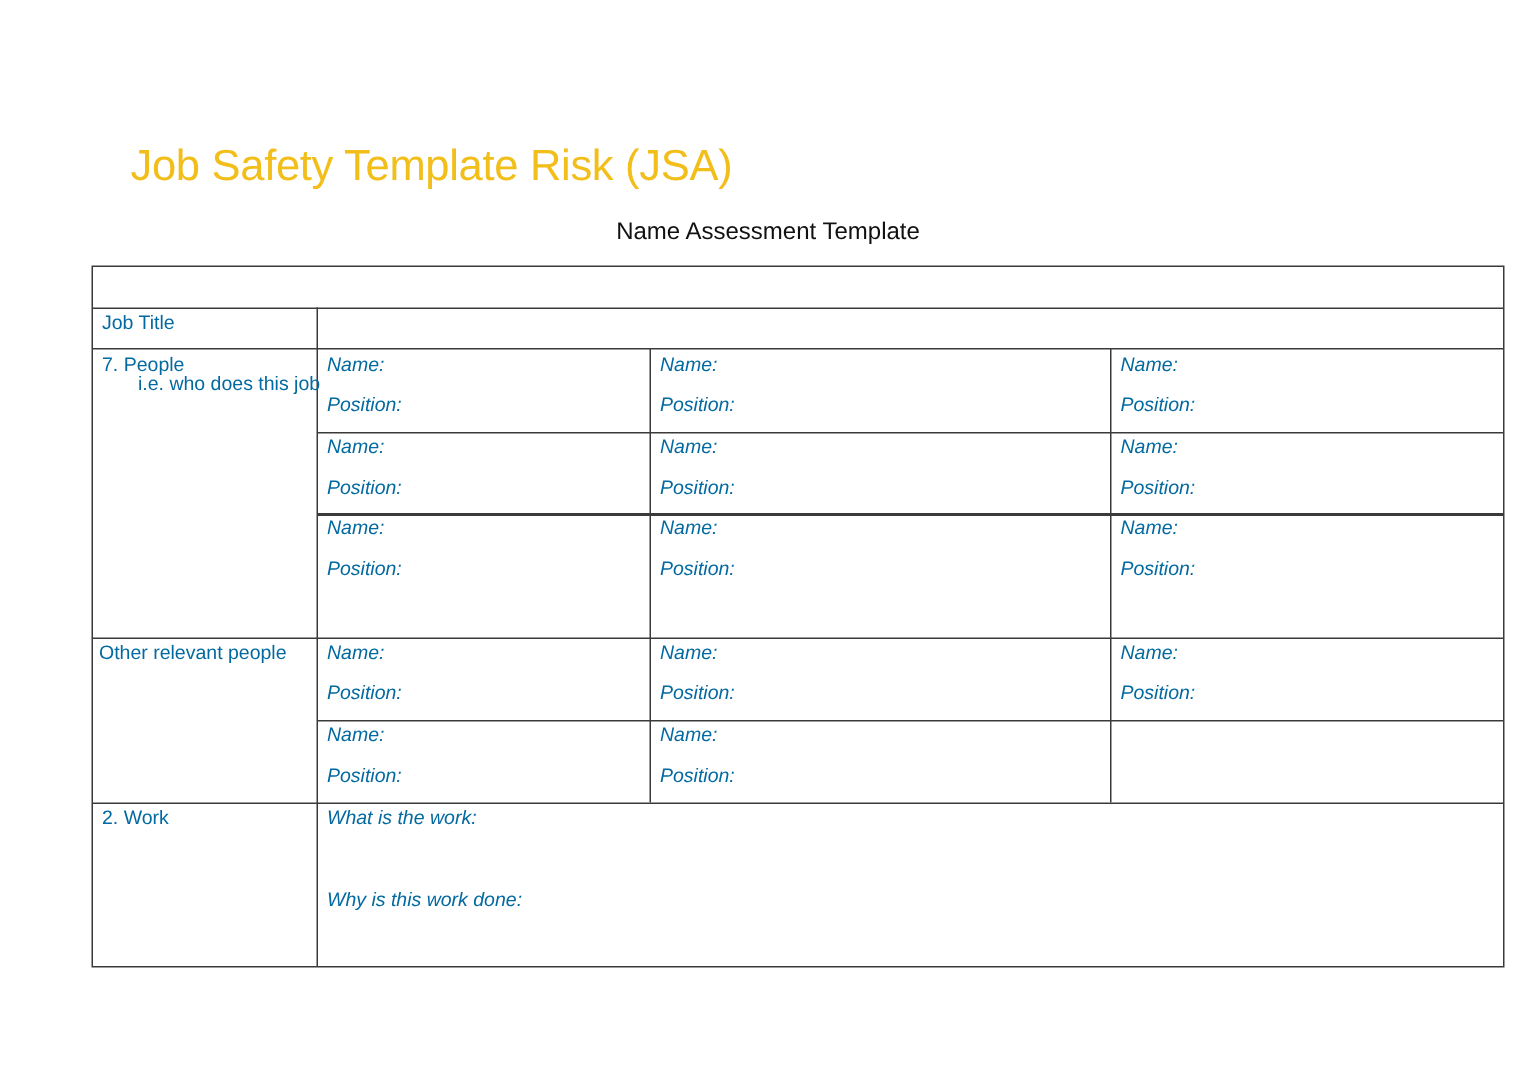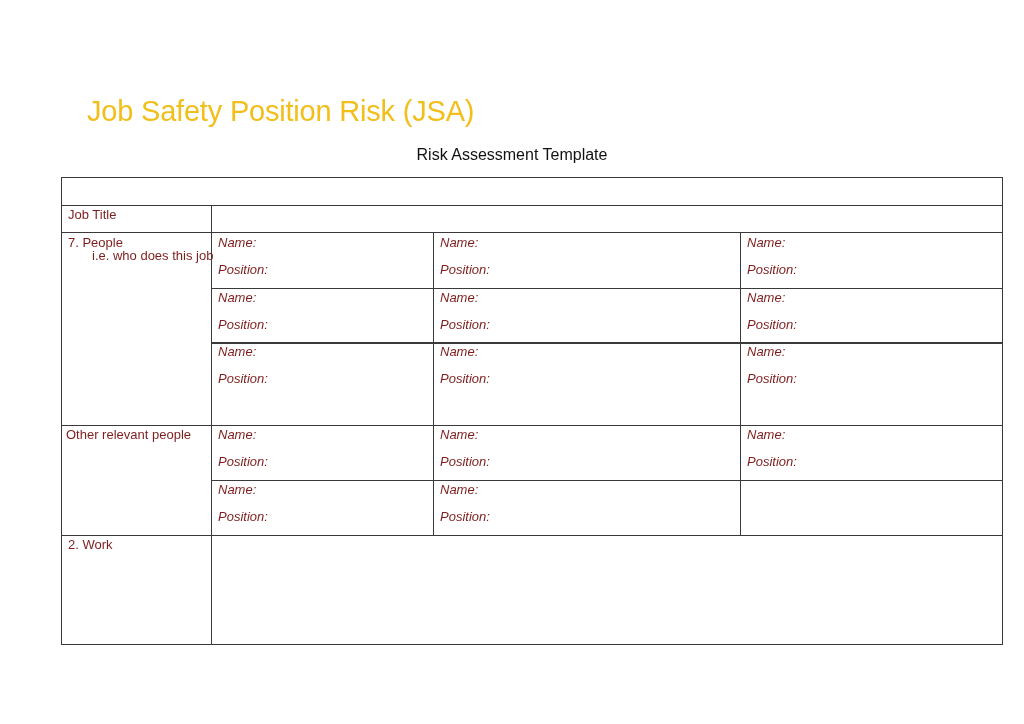--- a/index.html
+++ b/index.html
@@ -47,43 +47,43 @@
       position: absolute;
       background: #3a3a3a;
     }
     .hline { height: 1px; }
     .vline { width: 1px; }
     .hline.thick { height: 2px; }
     .cell-text {
       position: absolute;
       font-size: 13px;
       white-space: nowrap;
-      color: #7f1d1d;
+      color: #0369a1;
       line-height: 16px;
     }
     .step-header {
       position: absolute;
       left: 0;
       width: 940px;
       top: 2px;
       text-align: center;
       font-size: 12.5px;
       color: #111111;
     }
     .field {
       position: absolute;
       box-sizing: border-box;
     }
     .field[data-interactable="true"] { cursor: text; font-style: italic; }
   </style>
 </head>
 <body>
 
-<div class="title" data-interactable="false">Job Safety Position Risk (JSA)</div>
-<div class="subtitle" data-interactable="false">Risk Assessment Template</div>
+<div class="title" data-interactable="false">Job Safety Template Risk (JSA)</div>
+<div class="subtitle" data-interactable="false">Name Assessment Template</div>
 
 <div class="jsa" data-interactable="false">
 
 
   <div class="hline" style="left:0;top:27px;width:940px;" data-interactable="false"></div>
   <div class="hline" style="left:0;top:54px;width:940px;" data-interactable="false"></div>
   <div class="hline" style="left:150px;top:110px;width:790px;" data-interactable="false"></div>
   <div class="hline thick" style="left:150px;top:164px;width:790px;" data-interactable="false"></div>
   <div class="hline" style="left:0;top:247px;width:940px;" data-interactable="false"></div>
   <div class="hline" style="left:150px;top:302px;width:790px;" data-interactable="false"></div>
@@ -157,13 +157,17 @@
     <div class="cell-text" style="left:5px;top:1px;" data-interactable="false">Name:</div>
     <div class="cell-text" style="left:5px;top:28px;" data-interactable="false">Position:</div>
   </div>
   <div class="field" style="left:372px;top:303px;width:306px;height:54px;" data-interactable="true">
     <div class="cell-text" style="left:6px;top:1px;" data-interactable="false">Name:</div>
     <div class="cell-text" style="left:6px;top:28px;" data-interactable="false">Position:</div>
   </div>
   <div class="field" style="left:679px;top:303px;width:261px;height:54px;" data-interactable="true"></div>
 
   <div class="cell-text" style="left:6px;top:359px;" data-interactable="false">2.   Work</div>
+  <div class="field" style="left:151px;top:358px;width:789px;height:108px;" data-interactable="true">
+    <div class="cell-text" style="left:5px;top:1px;" data-interactable="false">What is the work:</div>
+    <div class="cell-text" style="left:5px;top:56px;" data-interactable="false">Why is this work done:</div>
+  </div>
 </div>
 
 </body></html>

